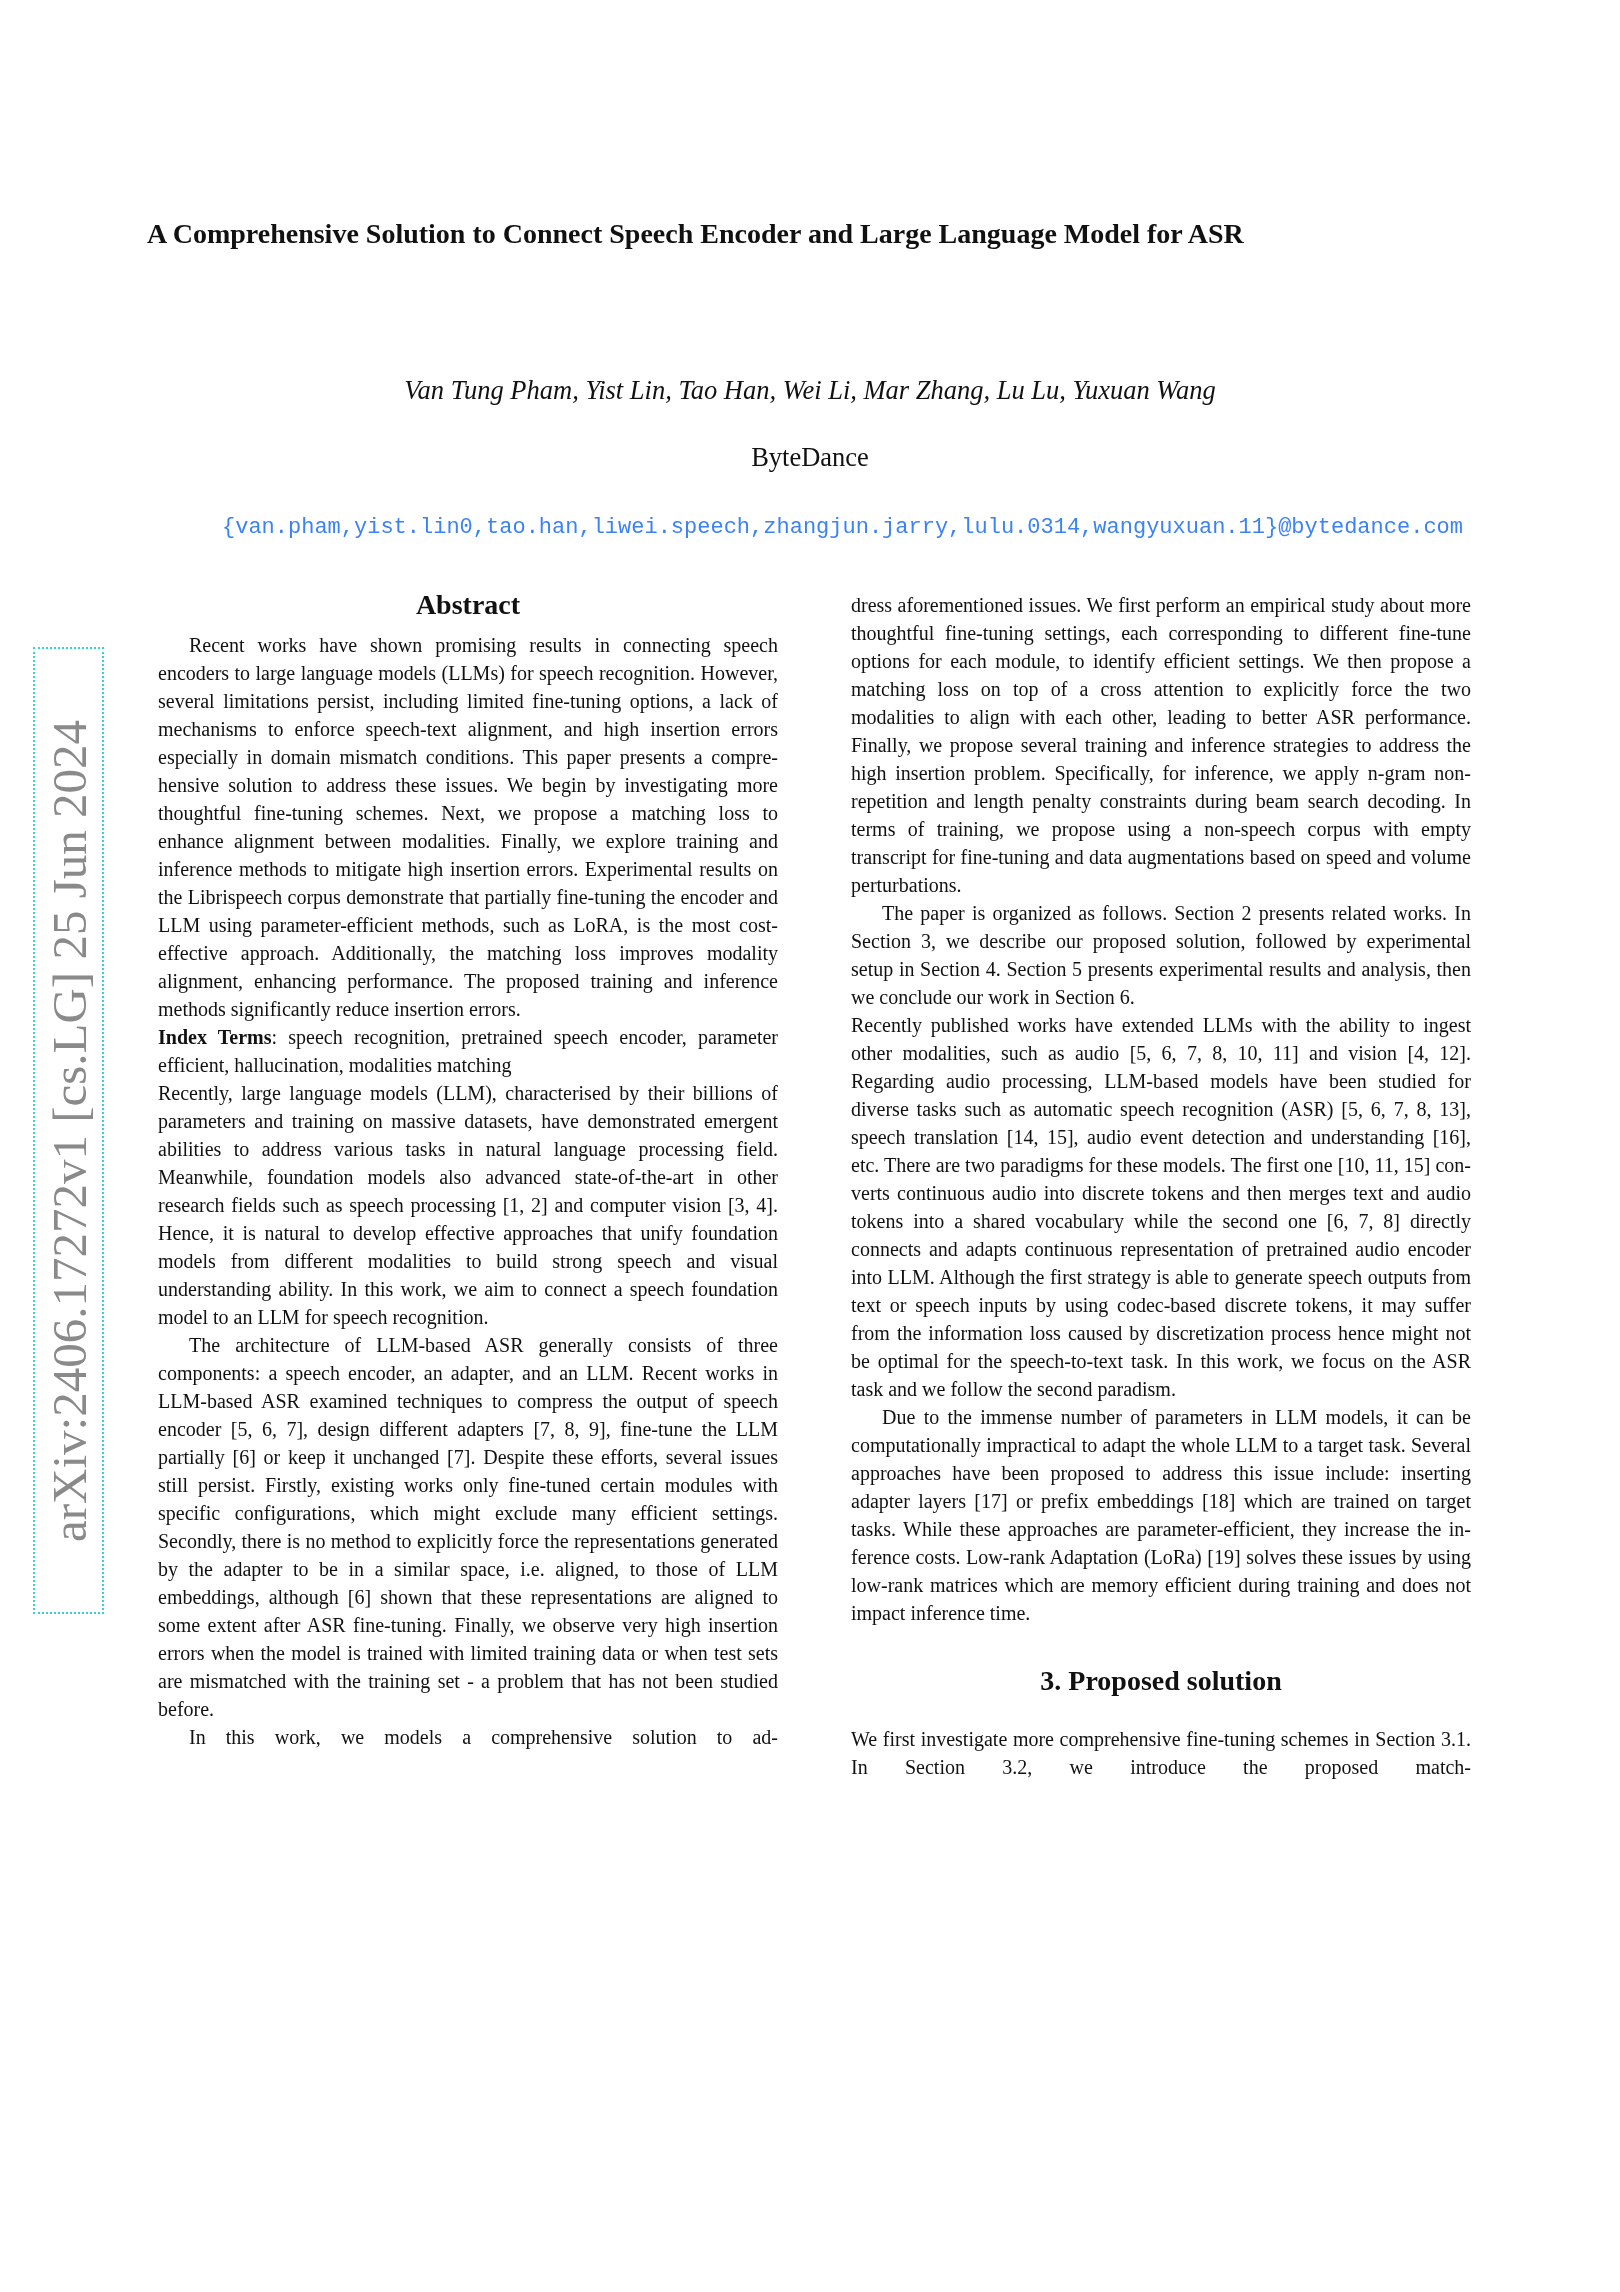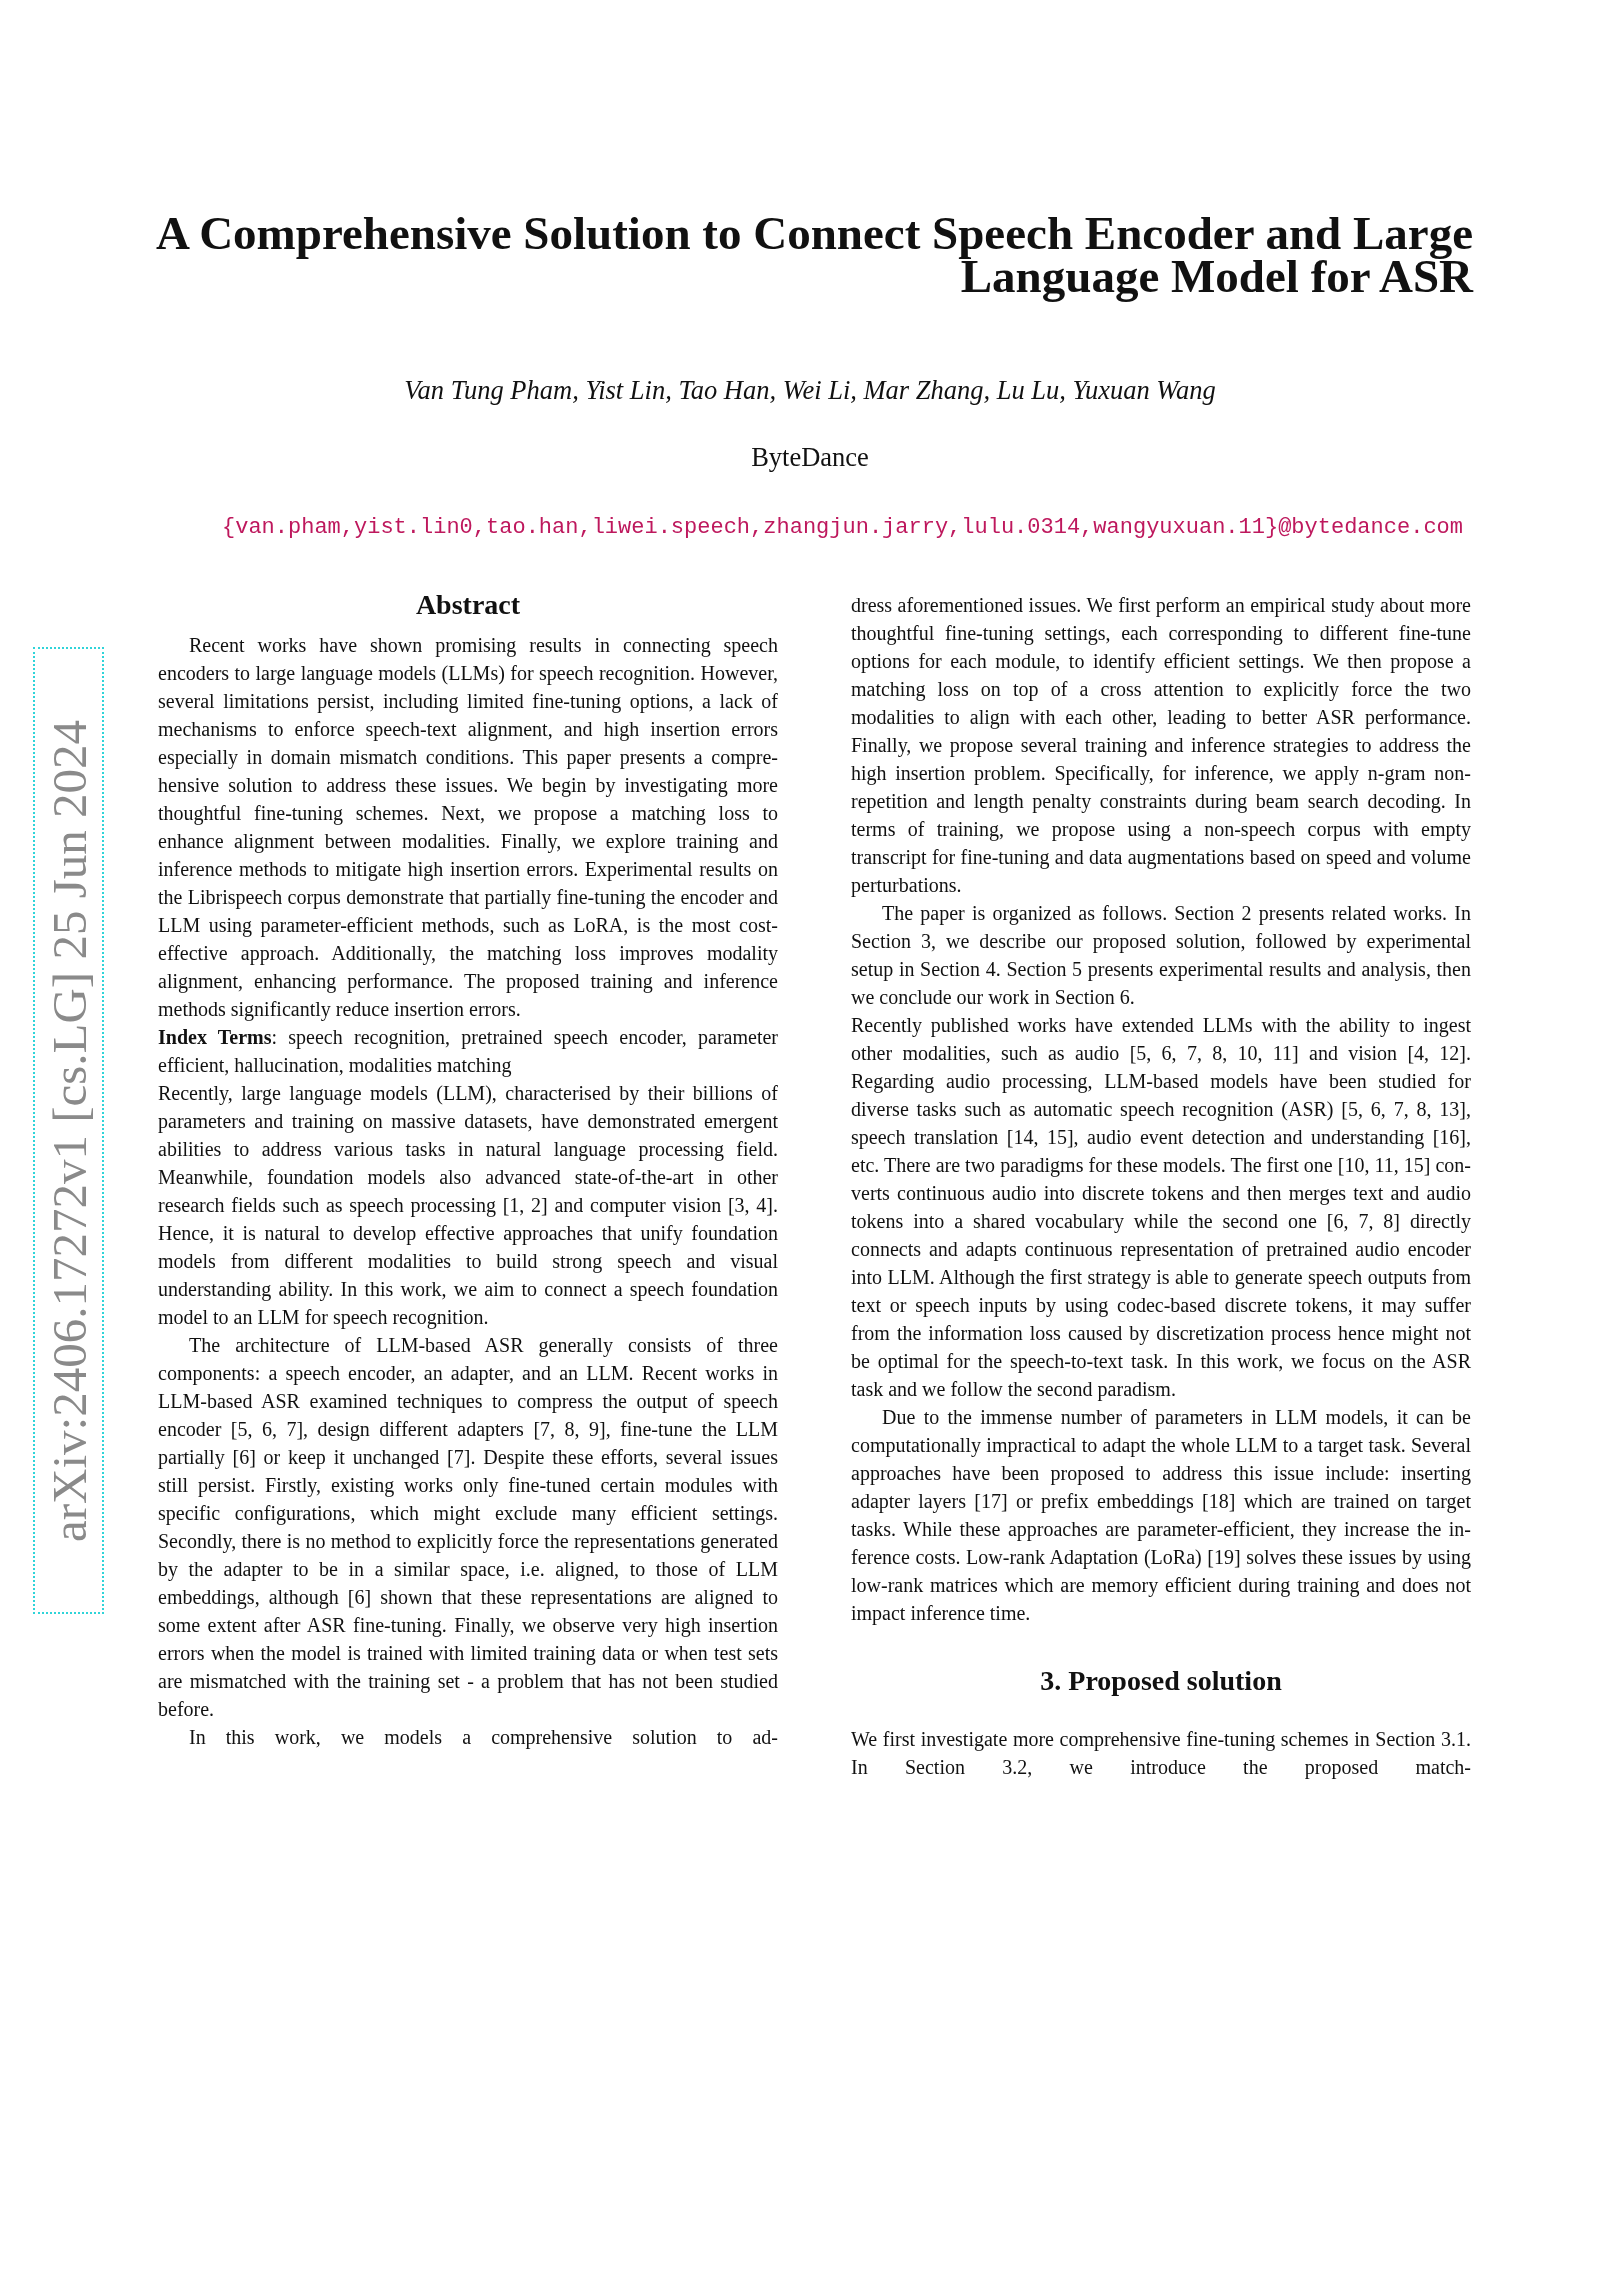--- a/index.html
+++ b/index.html
@@ -1,27 +1,27 @@
 <!DOCTYPE html>
 <html><head>
 <meta charset="utf-8">
 <style>
   html, body { margin: 0; padding: 0; background: #ffffff; }
   body { width: 1620px; height: 2293px; position: relative; overflow: hidden;
          font-family: "Liberation Serif", "DejaVu Serif", serif; color: #111; }
 
   .title { position: absolute; left: 147px; width: 1326px; top: 212px;
-           text-align: right; font-weight: bold; font-size: 47px; line-height: 43px; }
+           text-align: left; font-weight: bold; font-size: 28px; line-height: 43px; }
   .authors { position: absolute; left: 147px; width: 1326px; top: 374px;
              text-align: center; font-style: italic; font-size: 26.5px; line-height: 33px; }
   .affil { position: absolute; left: 147px; width: 1326px; top: 441px;
            text-align: center; font-size: 26.5px; line-height: 33px; }
   .email { position: absolute; left: 137px; width: 1411px; top: 514px;
            text-align: center; font-family: "Liberation Mono", "DejaVu Sans Mono", monospace;
-           font-size: 22px; line-height: 27.4px; color: #be185d; }
+           font-size: 22px; line-height: 27.4px; color: #3b82f6; }
 
   .col { position: absolute; top: 0; width: 620px; font-size: 20px; line-height: 28px;
          text-align: justify; hyphens: manual; }
   .col.left { left: 158px; top: 588px; }
   .col.right { left: 851px; top: 591px; }
 
   .col p { margin: 0; }
   .col p.indent { text-indent: 31px; }
   .col p.last { text-align-last: left; }
 

